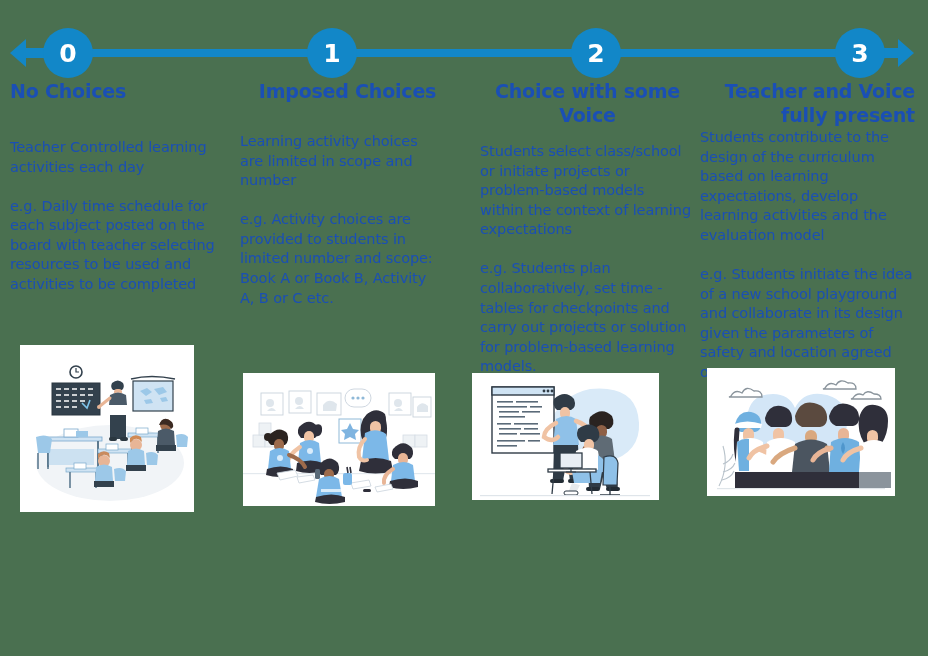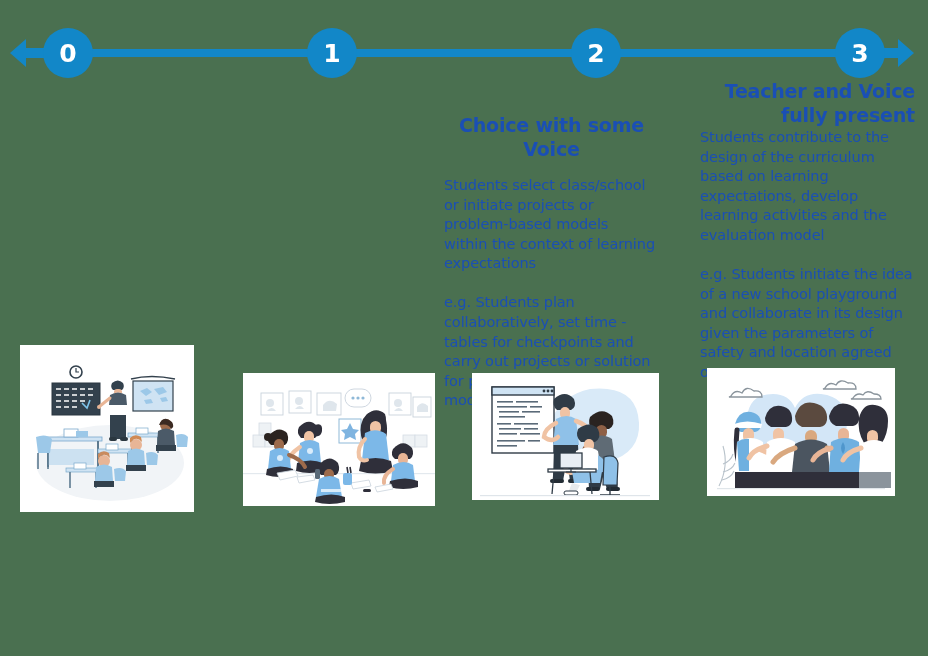--- a/index.html
+++ b/index.html
@@ -65,21 +65,21 @@
   }
 
   
   .col {
     position: absolute;
     top: 80px;
     width: 215px;
   }
   .col-0 { left: 10px; }
   .col-1 { left: 240px; }
-  .col-2 { left: 444px; margin-top: 34px; }
+  .col-2 { left: 480px; }
   .col-3 { left: 700px; }
 
   .col-title {
     color: #1a4fb5;
     font-size: 19px;
     font-weight: bold;
     line-height: 1.26;
     margin: 0;
     letter-spacing: -0.2px;
   }
@@ -141,21 +141,33 @@
         <span>1</span>
       </div>
     <div class="node" style="left:571px;">
         <span>2</span>
       </div>
     <div class="node" style="left:835px;">
         <span>3</span>
       </div>
   </div>
 
-
+  <div class="col col-0">
+    <p class="col-title">No Choices</p>
+    <p class="col-body body-0">Teacher Controlled learning activities each day
+
+e.g. Daily time schedule for each subject posted on the board with teacher selecting resources to be used and activities to be completed</p>
+  </div>
+
+  <div class="col col-1">
+    <p class="col-title">Imposed Choices</p>
+    <p class="col-body body-1">Learning activity choices are limited in scope and number
+
+e.g. Activity choices are provided to students in limited number and scope: Book A or Book B, Activity A, B or C etc.</p>
+  </div>
 
   <div class="col col-2">
     <p class="col-title">Choice with some Voice</p>
     <p class="col-body body-2">Students select class/school or initiate projects or problem-based models within the context of learning expectations
 
 e.g. Students plan collaboratively, set time - tables for checkpoints and carry out projects or solution for problem-based learning models.</p>
   </div>
 
   <div class="col col-3">
     <p class="col-title">Teacher and Voice fully present</p>

